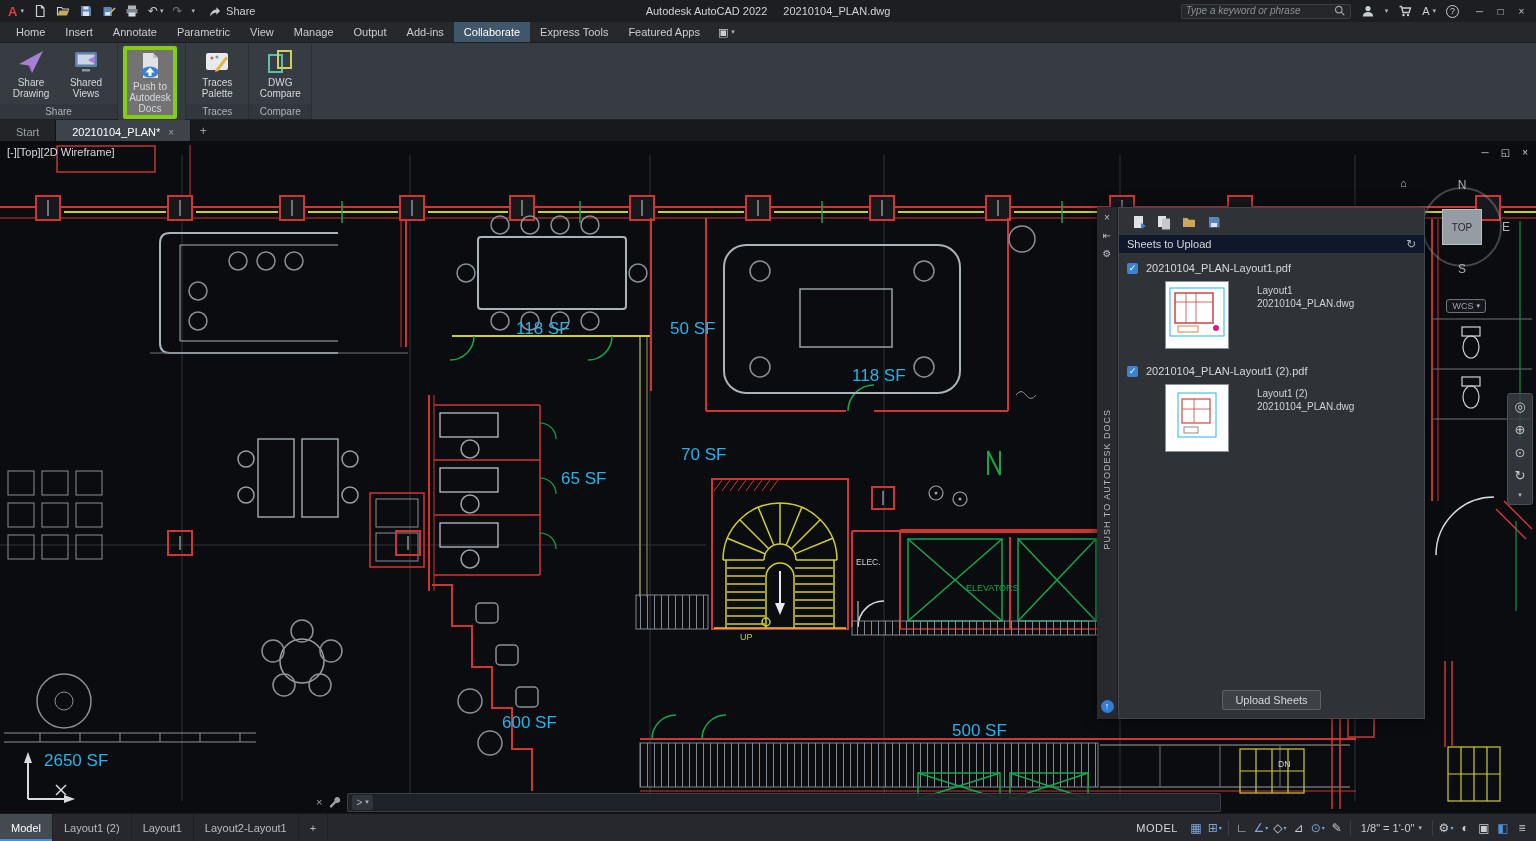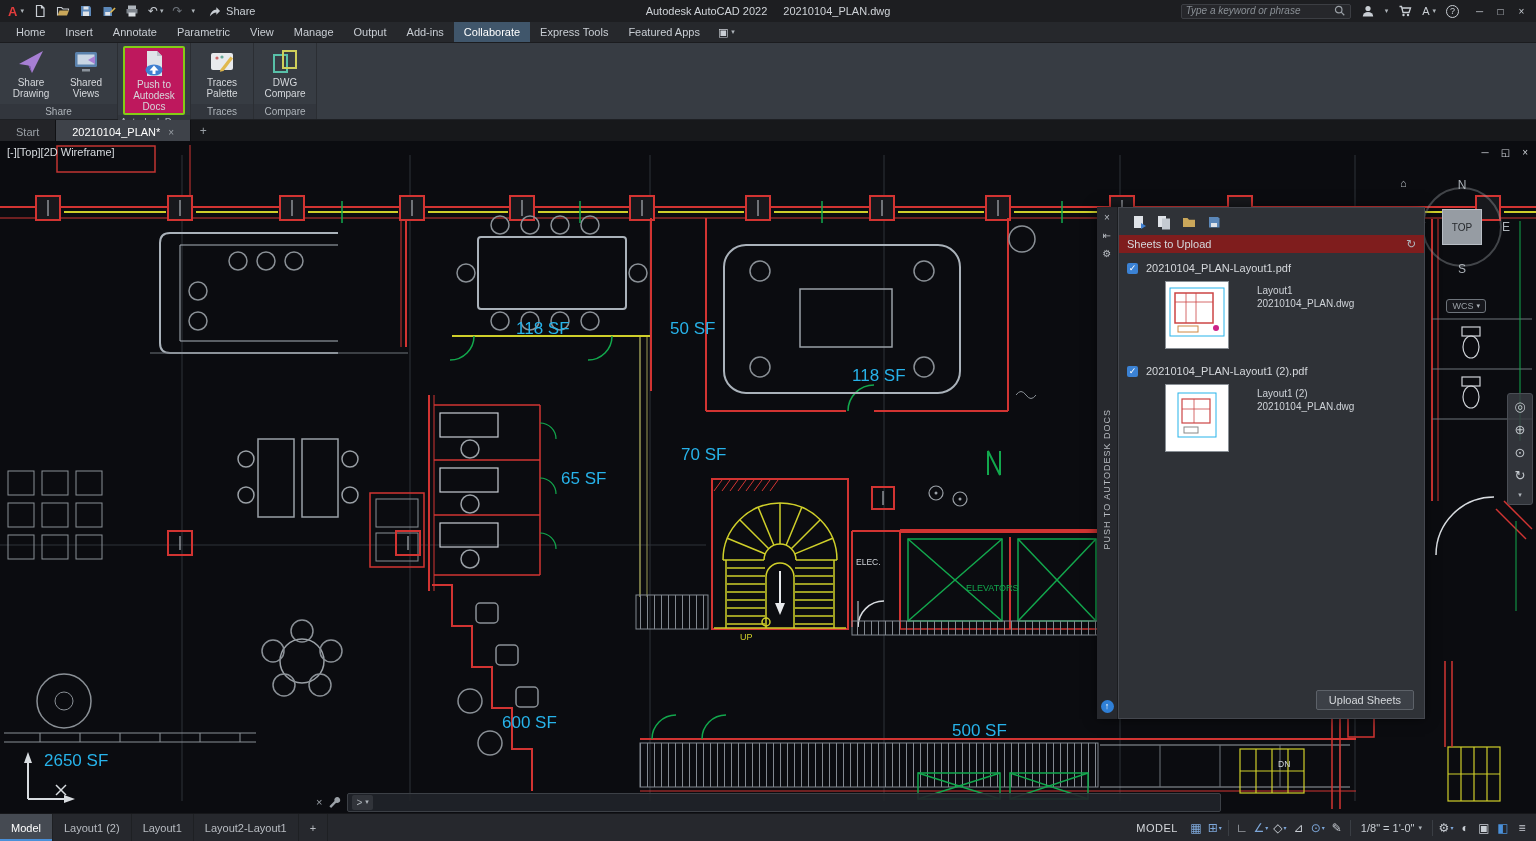--- a/index.html
+++ b/index.html
@@ -29,21 +29,21 @@
   
   .ribbon-tabs{height:21px;background:#26282c;display:flex;align-items:stretch;font-size:11px;color:#c9ced4;padding-left:6px;border-bottom:1px solid #1b1c1f}
   .rtab{padding:0 10px;display:flex;align-items:center}
   .rtab.active{background:#40566b;color:#fff}
   .rtab-opt{display:flex;align-items:center;gap:3px;padding:0 8px;color:#c9ced4}
   .ribbon-body{height:77px;background:#373c43;display:flex;border-bottom:1px solid #1e2024}
   .rpanel{display:flex;flex-direction:column;border-right:1px solid #2b2e33}
   .rbuttons{flex:1;display:flex;align-items:flex-start;padding:3px 5px 0;gap:3px}
   .rbtn{width:52px;display:flex;flex-direction:column;align-items:center;border-radius:2px;padding:1px 2px}
   .rbtn .rlbl{font-size:10px;line-height:11px;text-align:center;color:#d5d8dc}
-  .rbtn.active{background:#be185d;border:2px solid #84cc16;width:62px}
+  .rbtn.active{background:#737373;border:4px solid #84cc16;width:54px}
   .rpanel-label{height:15px;font-size:10px;color:#aeb4ba;text-align:center;line-height:15px;background:#32363d}
 
   
   .file-tabs{height:21px;background:#17181b;display:flex;align-items:stretch;font-size:11px}
   .ftab{padding:12px 16px;display:flex;align-items:center;gap:8px;color:#9aa0a6;background:#232428;border-right:1px solid #101114}
   .ftab.active{background:#3e4249;color:#fff}
   .ftab .x{color:#9aa0a6;font-size:10px}
   .ftab-add{width:24px;display:flex;align-items:center;justify-content:center;color:#9aa0a6;font-size:12px}
 
   
@@ -64,31 +64,31 @@
   .navbar .caret{font-size:7px}
 
   
   .palette{position:absolute;left:1097px;top:66px;width:328px;height:512px;display:flex;z-index:5;box-shadow:0 0 12px rgba(0,0,0,.55);font-size:11px}
   .pal-side{width:21px;background:#27292e;border-right:1px solid #1b1d20;display:flex;flex-direction:column;align-items:center;padding:5px 0 6px;color:#b8bcc2}
   .pal-side .sico{font-size:10px;margin-bottom:7px}
   .pal-vtitle{margin:auto 0;writing-mode:vertical-rl;transform:rotate(180deg);font-size:9px;letter-spacing:1px;color:#b8bcc2;white-space:nowrap}
   .pal-badge{width:13px;height:13px;border-radius:50%;background:#2f7fd6;color:#fff;font-size:9px;line-height:13px;text-align:center;margin-top:8px}
   .pal-main{flex:1;background:#2f3237;border:1px solid #44474e;display:flex;flex-direction:column}
   .pal-toolbar{height:27px;display:flex;align-items:center;gap:9px;padding:0 12px}
-  .pal-header{height:18px;background:#7f1d1d;display:flex;align-items:center;justify-content:space-between;padding:0 8px;color:#d5d8dc}
+  .pal-header{height:18px;background:#0f172a;display:flex;align-items:center;justify-content:space-between;padding:0 8px;color:#d5d8dc}
   .pal-refresh{color:#aeb4ba;font-size:12px}
   .pal-list{flex:1;padding:9px 8px;overflow:hidden}
   .pal-item{margin-bottom:16px}
   .pal-item-head{display:flex;align-items:center;gap:8px}
   .checkbox{width:11px;height:11px;background:#3b82d4;border-radius:2px;color:#fff;font-size:9px;line-height:11px;text-align:center;flex:none}
   .pal-item-body{display:flex;margin:7px 0 0 38px;gap:28px}
   .thumb{width:64px;height:68px;background:#fff;border:1px solid #8a9096;flex:none}
   .thumb svg{display:block}
   .pal-meta{font-size:10px;color:#cfd3d8;padding-top:3px;line-height:13px}
-  .pal-footer{height:36px;display:flex;align-items:center;justify-content:flex-end;padding:0 10px}
+  .pal-footer{height:36px;display:flex;align-items:center;justify-content:center;padding:0 10px}
   .upload-btn{background:#3c4047;border:1px solid #5d6269;border-radius:2px;color:#d5d8dc;font-size:11px;padding:3px 12px;font-family:inherit}
 
   
   .cmdline{position:absolute;left:316px;top:651px;width:905px;height:20px;display:flex;align-items:center;gap:6px;z-index:6}
   .cmd-x{color:#9aa0a6;font-size:11px}
   .cmd-bar{flex:1;height:19px;background:rgba(33,36,41,.92);border:1px solid #3c4046;border-radius:2px;display:flex;align-items:center;padding:0 4px;gap:6px}
   .prompt-box{display:flex;align-items:center;gap:3px;color:#aeb4ba;font-size:10px;background:#31343a;border-radius:2px;padding:0 4px;height:15px}
   .cmd-bar input{flex:1;background:transparent;border:none;outline:none;color:#9aa0a6;font-size:11px;font-style:italic;font-family:inherit}
   .cmd-bar input::placeholder{color:#8a9096;font-style:italic}
 

